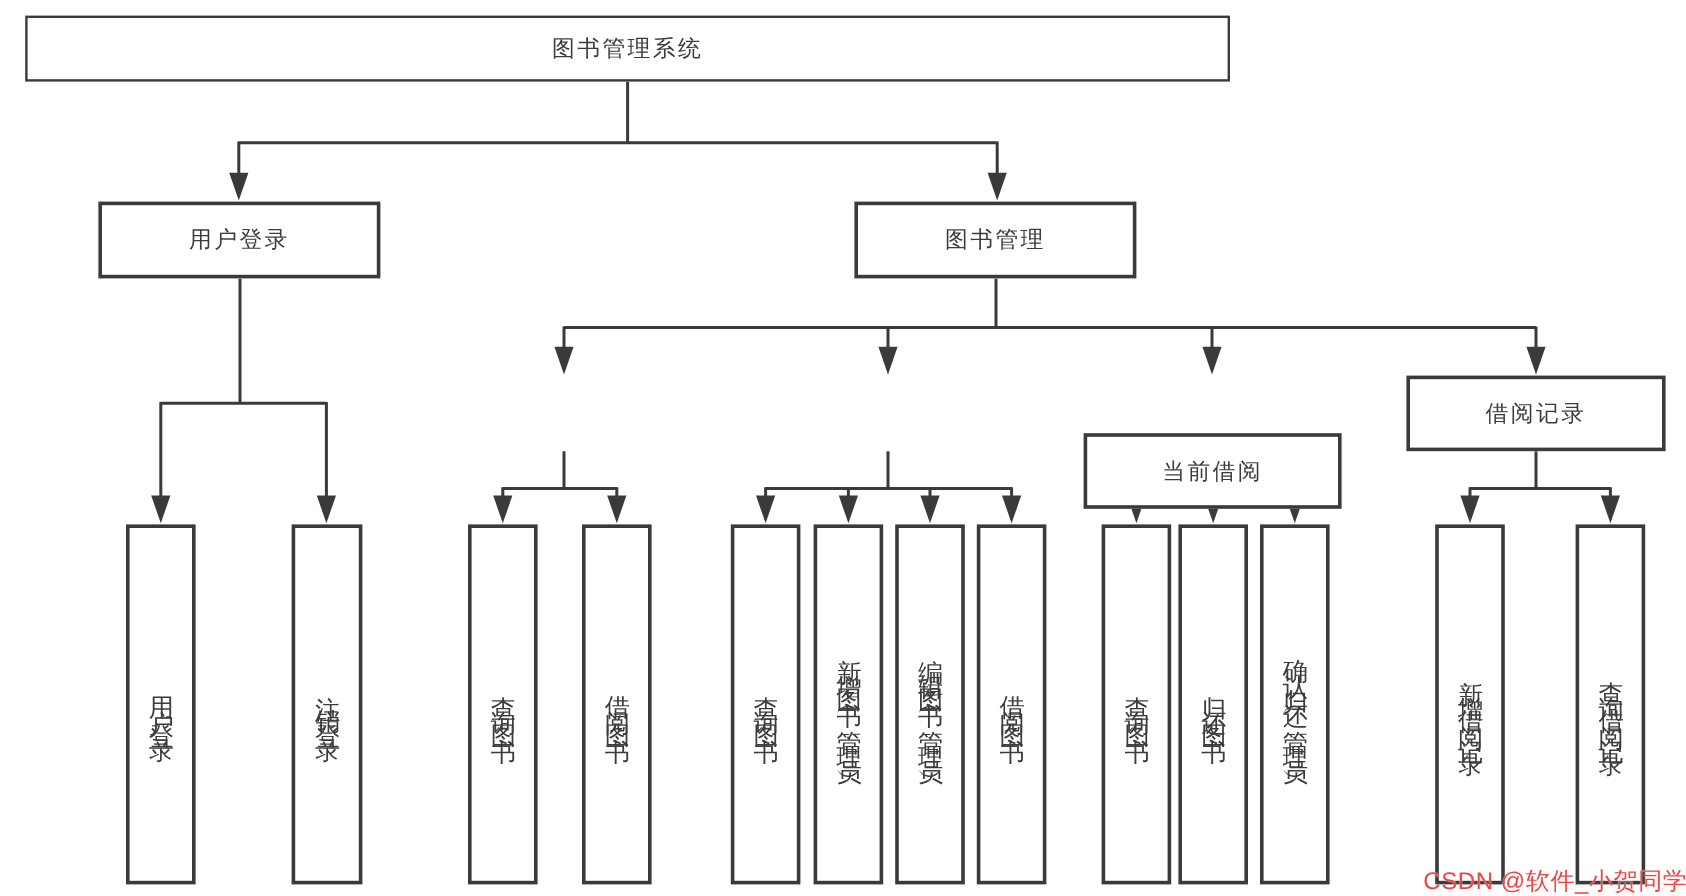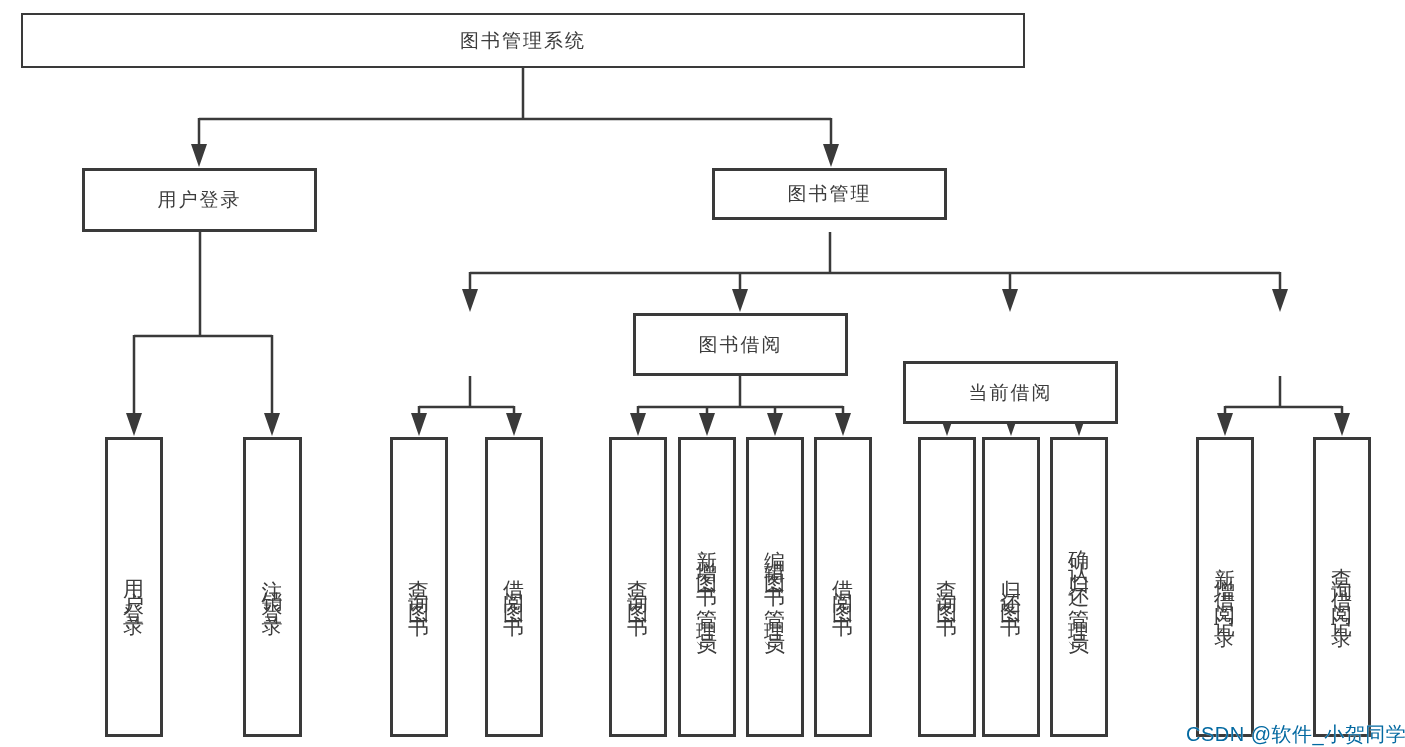--- a/index.html
+++ b/index.html
@@ -49,21 +49,21 @@
     line-height: 1;
   }
   .box.v span {
     display: inline-block;
   }
   .watermark {
     position: absolute;
     left: 1186px;
     top: 721px;
     font-size: 20px;
-    color: #0369a1;
+    color: #ef4444;
     letter-spacing: 0.5px;
     white-space: nowrap;
     z-index: 5;
     text-shadow: 0 0 1px #ffffff;
   }
 </style>
 </head>
 <body>
 
 <div class="stage">
@@ -115,29 +115,29 @@
     </g>
   </svg>
 
   <div class="box root h" style="left:21px; top:13px; width:1004px; height:55px;">
     <span>图书管理系统</span>
   </div>
 
   <div class="box h" style="left:82px; top:168px; width:235px; height:64px;">
     <span>用户登录</span>
   </div>
-  <div class="box h" style="left:712px; top:168px; width:235px; height:52px;">
+  <div class="box h" style="left:712px; top:168px; width:235px; height:64px;">
     <span>图书管理</span>
   </div>
 
-  <div class="box h" style="left:633px; top:313px; width:215px; height:63px;">
-    <span>图书借阅</span>
-  </div>
   <div class="box h" style="left:903px; top:313px; width:215px; height:63px;margin-top:48px;">
     <span>当前借阅</span>
+  </div>
+  <div class="box h" style="left:1172px; top:313px; width:216px; height:63px;">
+    <span>借阅记录</span>
   </div>
 
   <div class="box v" style="left:105px; top:437px; width:58px; height:300px;">
     <span>用户登录</span>
   </div>
   <div class="box v" style="left:243px; top:437px; width:59px; height:300px;">
     <span>注销登录</span>
   </div>
 
   <div class="box v" style="left:390px; top:437px; width:58px; height:300px;">

